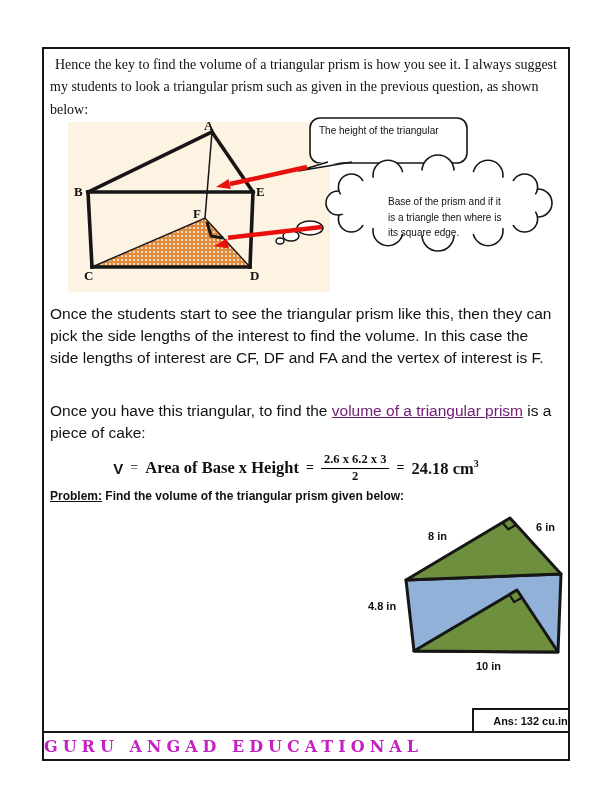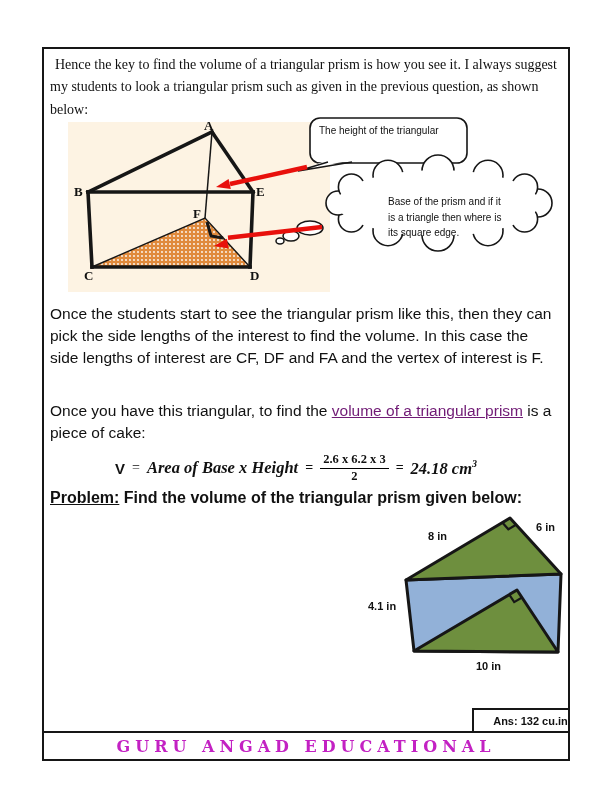--- a/index.html
+++ b/index.html
@@ -12,31 +12,31 @@
               font-size:14px;line-height:1.6;text-indent:5px;}
   .sans-para{width:508px;font-size:15.5px;line-height:1.42;}
   .vlabel{font-family:"Liberation Serif",serif;font-weight:bold;font-size:13px;}
   .callout-text{font-size:10px;font-weight:400;line-height:1.55;}
   .dim-label{font-size:11px;font-weight:bold;}
   .link{color:#701a75;text-decoration:underline;cursor:pointer;}
   .formula{left:92px;top:446px;width:408px;height:44px;display:flex;align-items:center;
            justify-content:center;gap:7px;font-weight:bold;}
   .f-v{font-size:15px;}
   .f-eq{font-size:14px;font-weight:normal;font-family:"Liberation Serif",serif;}
-  .it{font-family:"Liberation Serif",serif;font-style:italic;font-weight:bold;font-size:16.5px;}
+  .it{font-family:"Liberation Serif",serif;font-weight:bold;font-size:16.5px;}
   .frac{display:inline-block;text-align:center;font-family:"Liberation Serif",serif;
         font-size:12.5px;line-height:1.25;}
   .frac .num{border-bottom:1.6px solid #000;padding:0 3px;}
-  .problem-line{left:50px;top:489px;font-size:16px;font-weight:bold;}
+  .problem-line{left:50px;top:489px;font-size:12px;font-weight:bold;}
   .problem-label{text-decoration:underline;}
   .ans-box{left:472px;top:708px;width:98px;height:25px;border:2px solid #161616;
            display:flex;align-items:center;justify-content:center;
            font-size:11px;font-weight:bold;background:#fff;padding-left:19px;}
   .footer-band{left:44px;top:731px;width:524px;height:28px;border-top:2px solid #161616;
-               display:flex;align-items:center;justify-content:center;}
+               display:flex;align-items:center;justify-content:flex-start;}
   .footer-text{font-family:"DejaVu Serif",serif;font-weight:bold;font-size:16px;
                letter-spacing:5px;color:#c321c3;}
   sup{font-size:10px;}
 </style>
 </head>
 <body>
 
 <div class="page">
 
   <div class="abs content-box"></div>
@@ -147,21 +147,21 @@
     <polygon points="170,13 221,69 66,75" stroke="#161616" stroke-width="3" stroke-linejoin="round" fill="#6e8f3e"></polygon>
 
     <polygon points="177,85 218,147 74,146" stroke="#161616" stroke-width="3" stroke-linejoin="round" fill="#6e8f3e"></polygon>
 
     <polyline points="162.3,17.6 168.3,24.3 176,19.7" fill="none" stroke="#161616" stroke-width="2.2"></polyline>
     <polyline points="169.3,89.6 174.2,97.1 182,92.5" fill="none" stroke="#161616" stroke-width="2.2"></polyline>
   </svg>
 
   <div class="abs dim-label" style="left:428px;top:530px;">8 in</div>
   <div class="abs dim-label" style="left:536px;top:521px;">6 in</div>
-  <div class="abs dim-label" style="left:368px;top:600px;">4.1 in</div>
+  <div class="abs dim-label" style="left:368px;top:600px;">4.8 in</div>
   <div class="abs dim-label" style="left:476px;top:660px;">10 in</div>
 
   <div class="abs ans-box">
     <span>Ans: 132 cu.in</span>
   </div>
 
   <div class="abs footer-band">
     <span class="footer-text">GURU ANGAD EDUCATIONAL</span>
   </div>
 

